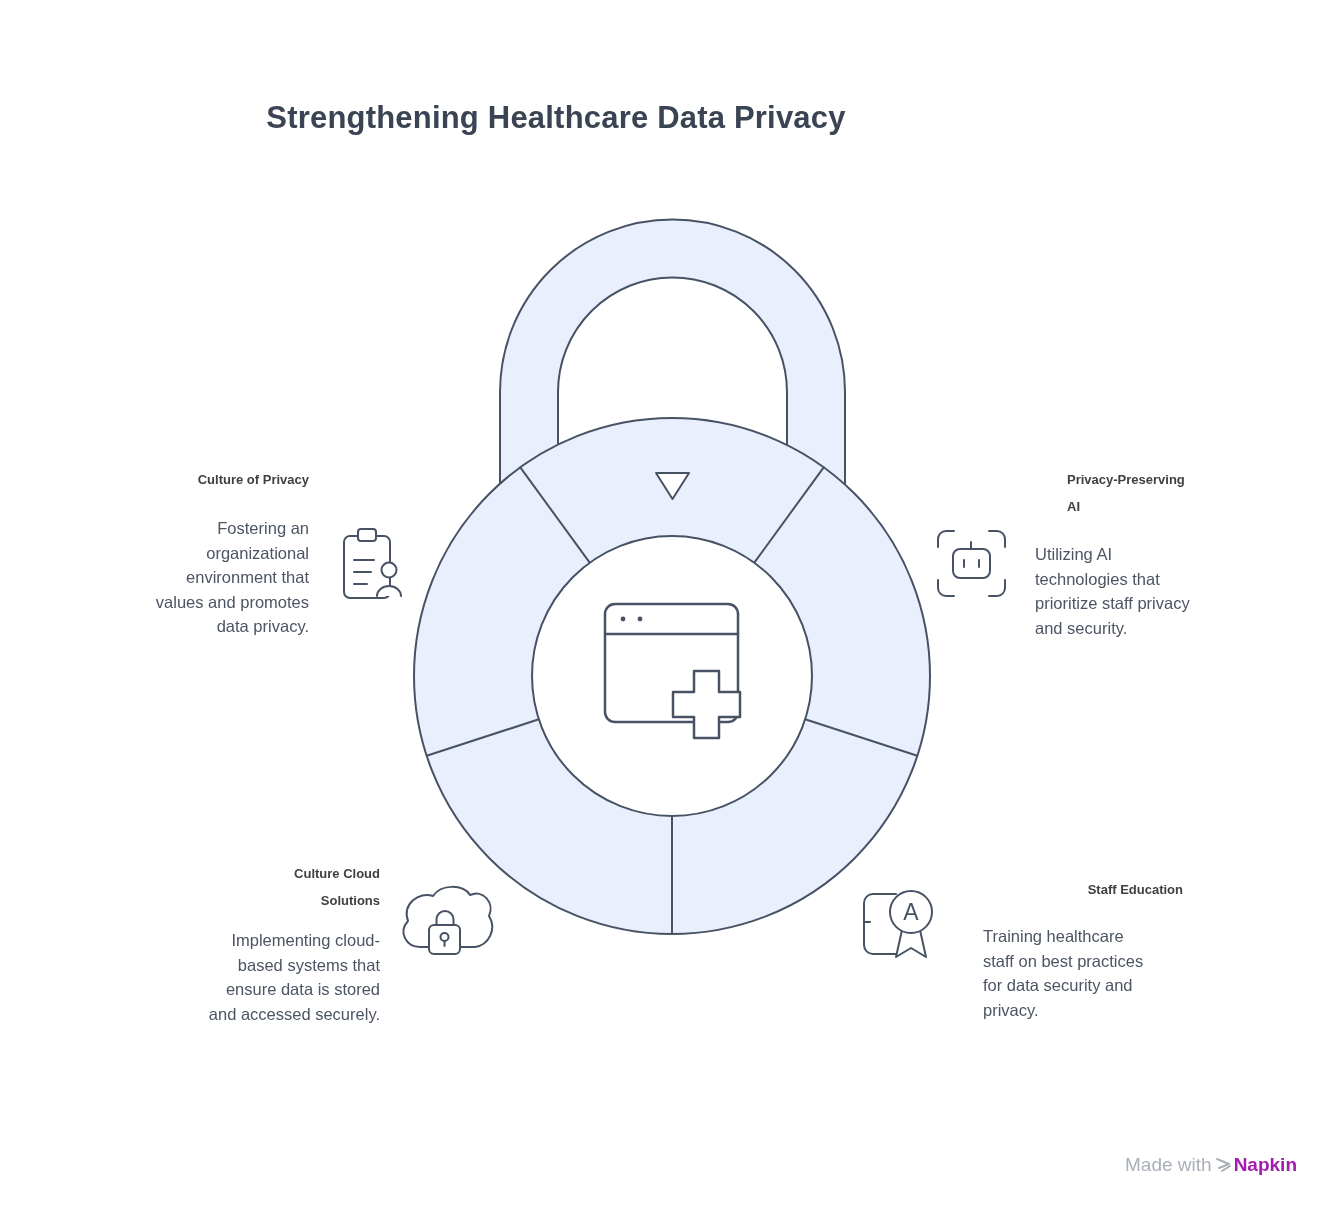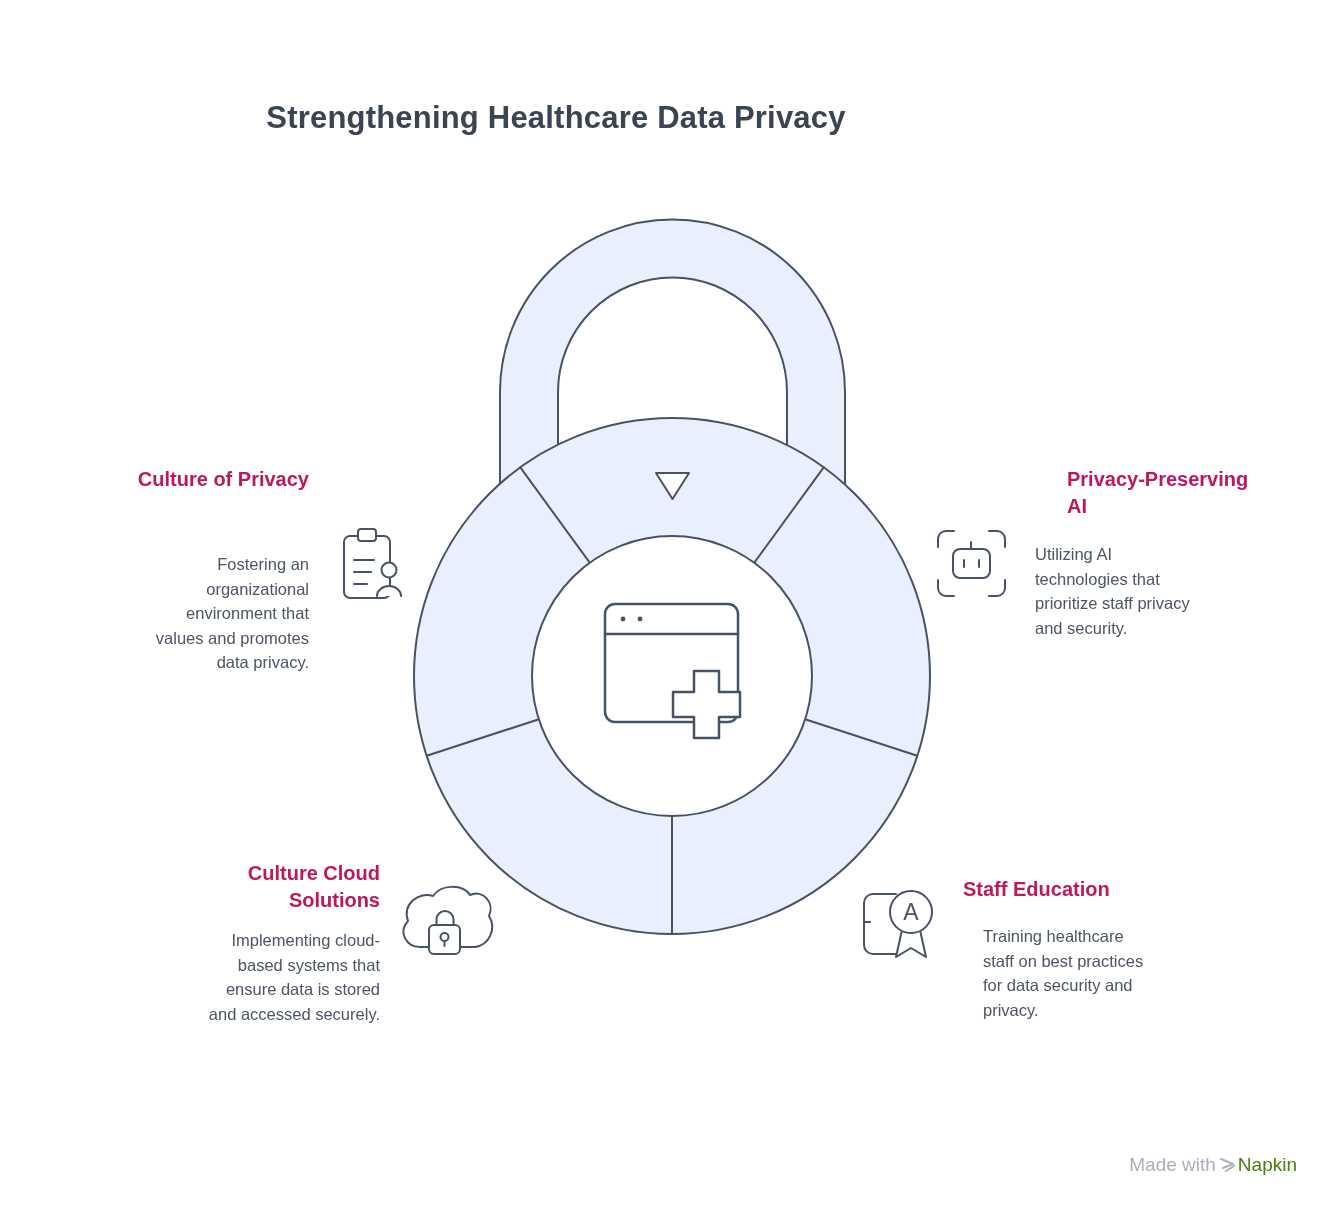--- a/index.html
+++ b/index.html
@@ -6,33 +6,33 @@
   body{
     width:1344px;height:1224px;position:relative;background:#ffffff;
     font-family:"Liberation Sans", sans-serif;overflow:hidden;
   }
   .canvas{position:absolute;left:0;top:0;}
   .title{
     position:absolute;top:100px;left:0;width:1112px;text-align:center;
     font-size:31px;font-weight:bold;color:#3b4452;letter-spacing:.2px;
   }
   .heading{
-    position:absolute;font-size:20px;font-weight:bold;color:#be185d;
+    position:absolute;font-size:13px;font-weight:bold;color:#404040;
     line-height:27px;white-space:pre-line;
   }
   .body-text{
     position:absolute;font-size:16.5px;color:#4c5564;
     line-height:24.5px;white-space:pre-line;
   }
   .right{text-align:right;}
   .footer{
     position:absolute;top:1154px;right:47px;display:flex;align-items:center;gap:1px;
     font-size:19px;color:#aab0ba;
   }
-  .footer .brand{color:#4d7c0f;}
+  .footer .brand{color:#a21caf;font-weight:bold;}
 </style>
 </head>
 <body>
 
 <svg class="canvas" width="1344" height="1224" viewBox="0 0 1344 1224">
 
   <g stroke="#475364" stroke-width="2" fill="none" stroke-linecap="round" stroke-linejoin="round">
     <path fill="#e9effc" d="M500,520 L500,392 A172.5,172.5 0 0 1 845,392 L845,520 L787,520 L787,392 A114.5,114.5 0 0 0 558,392 L558,520 Z"></path>
     <circle cx="672" cy="676" r="258" fill="#e9effc"></circle>
     <line x1="754.3" y1="562.7" x2="823.7" y2="467.3"></line>
@@ -86,41 +86,41 @@
     <line x1="864" y1="922" x2="870" y2="922"></line>
     <path d="M902,930 l-6,27 l15,-9 l15,9 l-6,-27" fill="#ffffff"></path>
     <circle cx="911" cy="912" r="21" fill="#ffffff"></circle>
     <text x="911" y="920" text-anchor="middle" font-size="23" fill="#475364" stroke="none" font-family="Liberation Sans, sans-serif">A</text>
   </g>
 </svg>
 
 <div class="title">Strengthening Healthcare Data Privacy</div>
 
 <div class="heading right" style="top:466px;left:115px;width:194px;">Culture of Privacy</div>
-<div class="body-text right" style="top:516px;left:115px;width:194px;margin-top:36px;">Fostering an
+<div class="body-text right" style="top:516px;left:115px;width:194px;">Fostering an
 organizational
 environment that
 values and promotes
 data privacy.</div>
 
 <div class="heading" style="top:466px;left:1035px;width:215px;margin-left:32px;">Privacy-Preserving
 AI</div>
 <div class="body-text" style="top:542px;left:1035px;width:220px;">Utilizing AI
 technologies that
 prioritize staff privacy
 and security.</div>
 
 <div class="heading right" style="top:860px;left:180px;width:200px;">Culture Cloud
 Solutions</div>
 <div class="body-text right" style="top:928px;left:170px;width:210px;">Implementing cloud-
 based systems that
 ensure data is stored
 and accessed securely.</div>
 
-<div class="heading" style="top:876px;left:963px;width:220px;">Staff Education</div>
+<div class="heading" style="top:876px;left:963px;width:220px;text-align:right;">Staff Education</div>
 <div class="body-text" style="top:924px;left:983px;width:220px;">Training healthcare
 staff on best practices
 for data security and
 privacy.</div>
 
 <div class="footer">
   <span>Made with</span>
   <svg width="20" height="20" viewBox="0 0 20 20" fill="none" stroke="#aab0ba" stroke-width="2" stroke-linecap="round" stroke-linejoin="round">
     <path d="M4,4 L16,9 L6,13"></path>
     <path d="M9,16 L17,11"></path>

